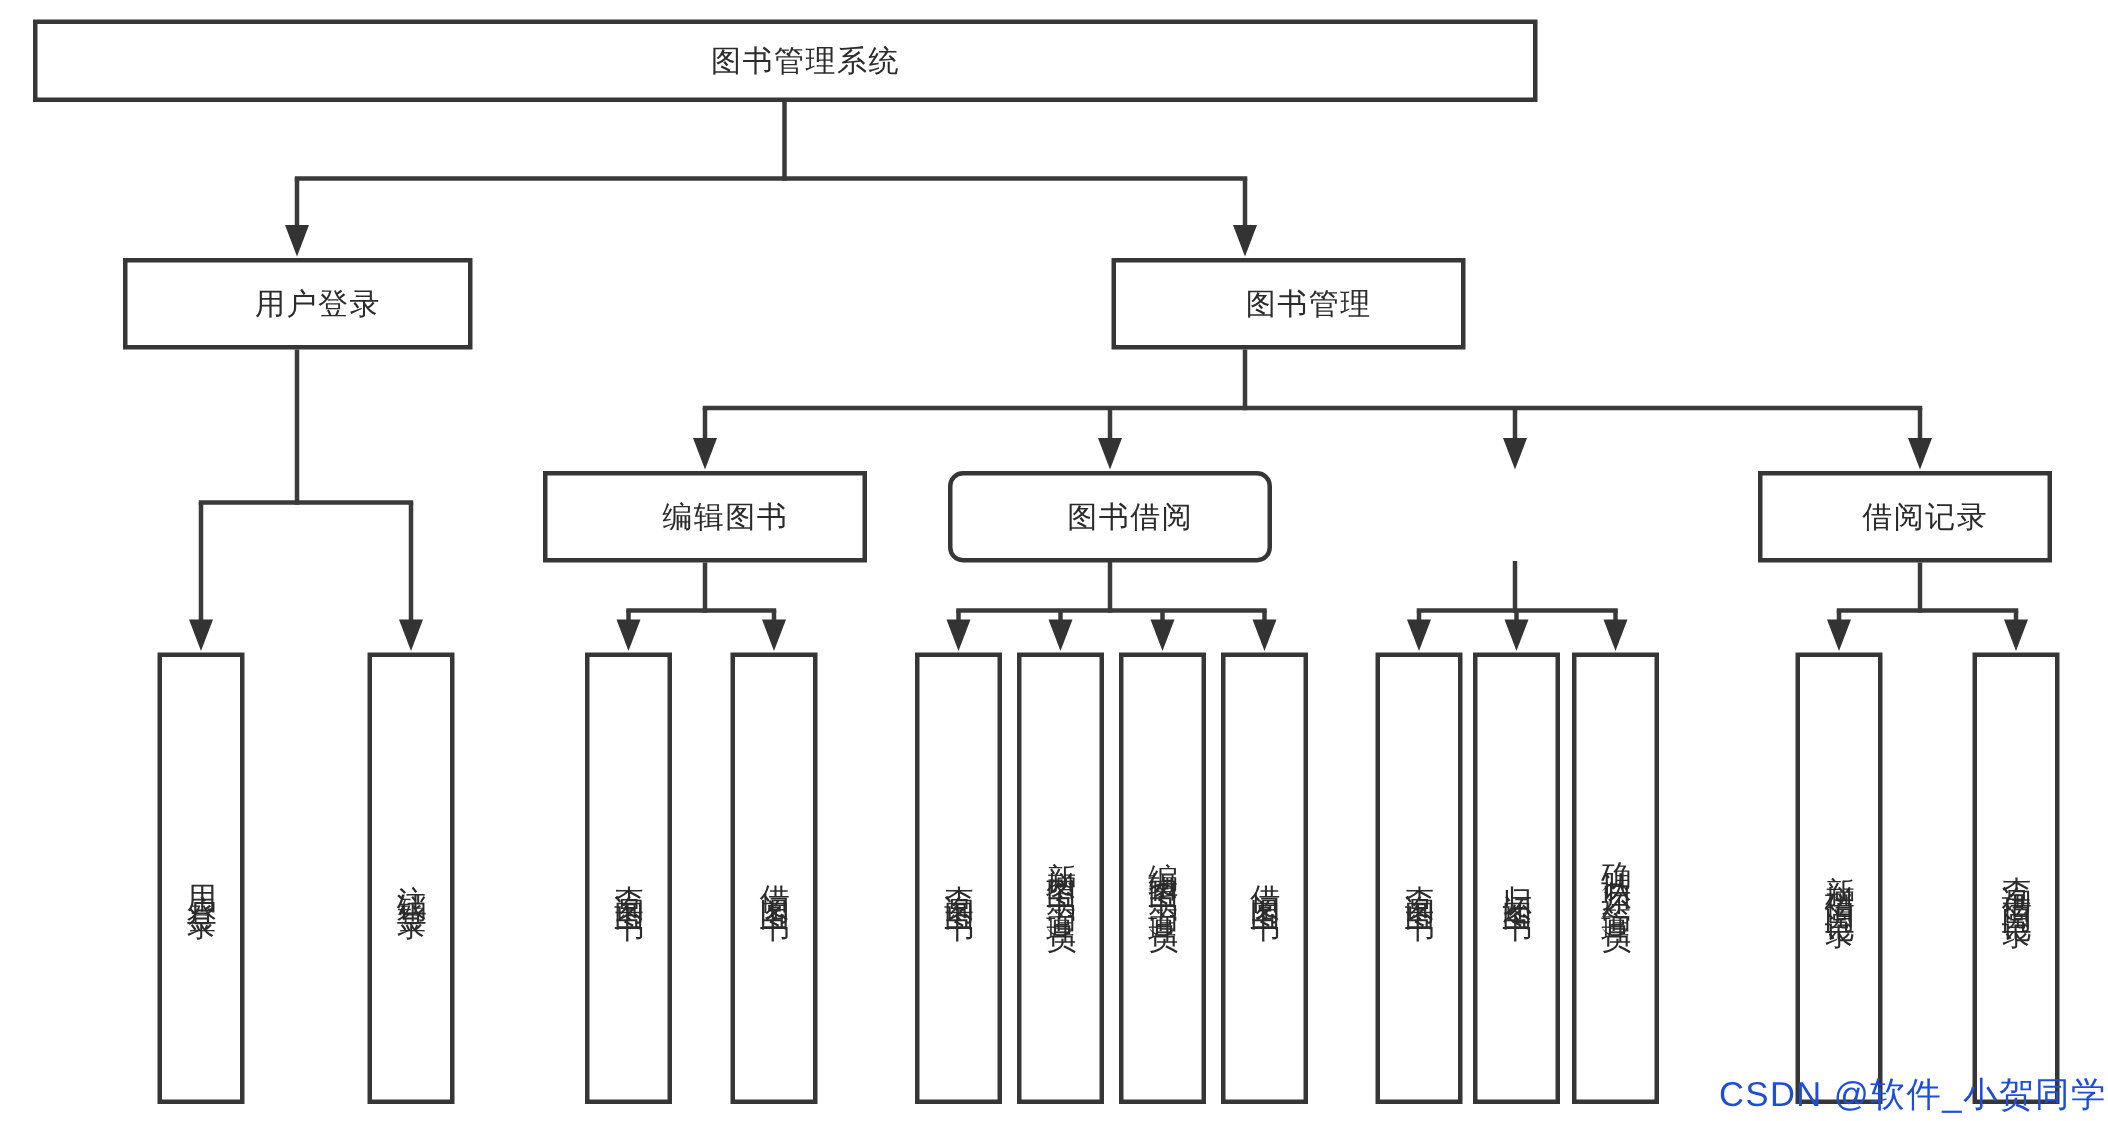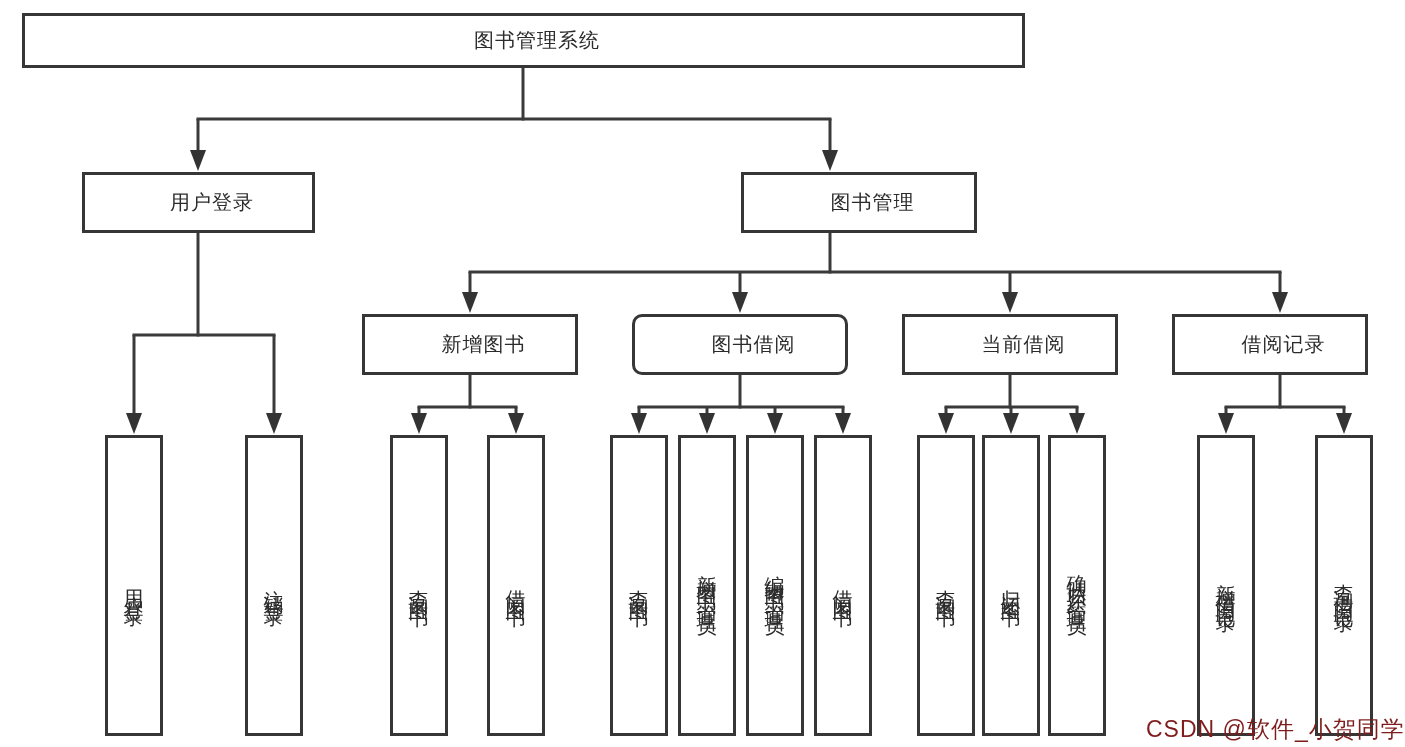--- a/index.html
+++ b/index.html
@@ -35,21 +35,21 @@
     left:0;top:0;
     width:1405px;height:747px;
     pointer-events:none;
   }
   #connectors line{stroke:#3a3a3a;stroke-width:3;}
   #connectors polygon{fill:#333333;stroke:none;}
   .watermark{
     position:absolute;
     left:1146px;top:714px;
     font-size:23px;
-    color:#7f1d1d;
+    color:#1d4ed8;
     letter-spacing:1px;
     white-space:nowrap;
   }
 </style>
 </head>
 <body>
 
 <div id="canvas">
 
   <svg id="connectors" viewBox="0 0 1405 747" xmlns="http://www.w3.org/2000/svg">
@@ -120,23 +120,22 @@
       <line x1="1344" y1="407" x2="1344" y2="419"></line>
         <polygon points="1336,413 1352,413 1344,434"></polygon>
     </g>
   </svg>
 
   <div class="node" style="left:22px;top:13px;width:1003px;height:55px;">图书管理系统</div>
 
   <div class="node" style="left:82px;top:172px;width:233px;height:61px;">用户登录</div>
   <div class="node" style="left:712px;top:172px;width:236px;height:61px;margin-left:29px;">图书管理</div>
 
-  <div class="node" style="left:362px;top:314px;width:216px;height:61px;">新增图书</div>
+  <div class="node" style="left:362px;top:314px;width:216px;height:61px;">编辑图书</div>
   <div class="node" style="left:632px;top:314px;width:216px;height:61px;border-radius:10px;">图书借阅</div>
-  <div class="node" style="left:902px;top:314px;width:216px;height:61px;">当前借阅</div>
   <div class="node" style="left:1172px;top:314px;width:196px;height:61px;">借阅记录</div>
 
   <div class="node vnode" style="left:105px;top:435px;width:58px;height:301px;">用户登录</div>
   <div class="node vnode" style="left:245px;top:435px;width:58px;height:301px;">注销登录</div>
 
   <div class="node vnode" style="left:390px;top:435px;width:58px;height:301px;">查询图书</div>
   <div class="node vnode" style="left:487px;top:435px;width:58px;height:301px;">借阅图书</div>
 
   <div class="node vnode" style="left:610px;top:435px;width:58px;height:301px;">查询图书</div>
   <div class="node vnode" style="left:678px;top:435px;width:58px;height:301px;">新增图书（管理员）</div>

